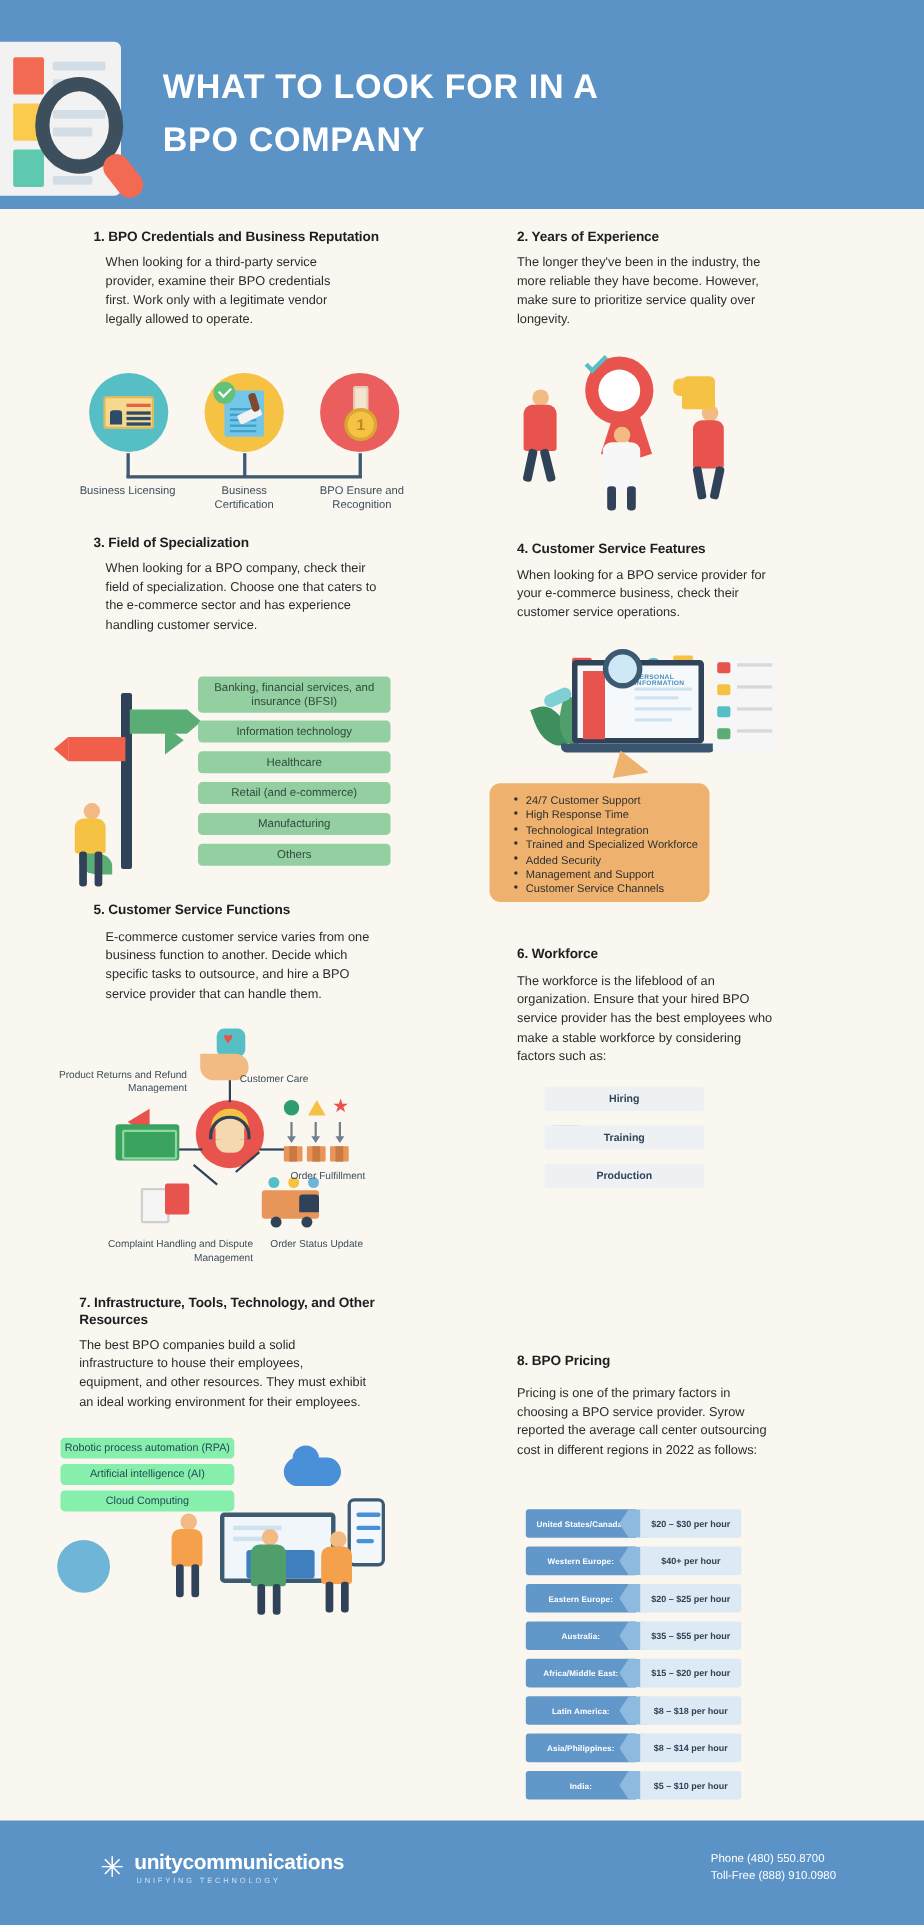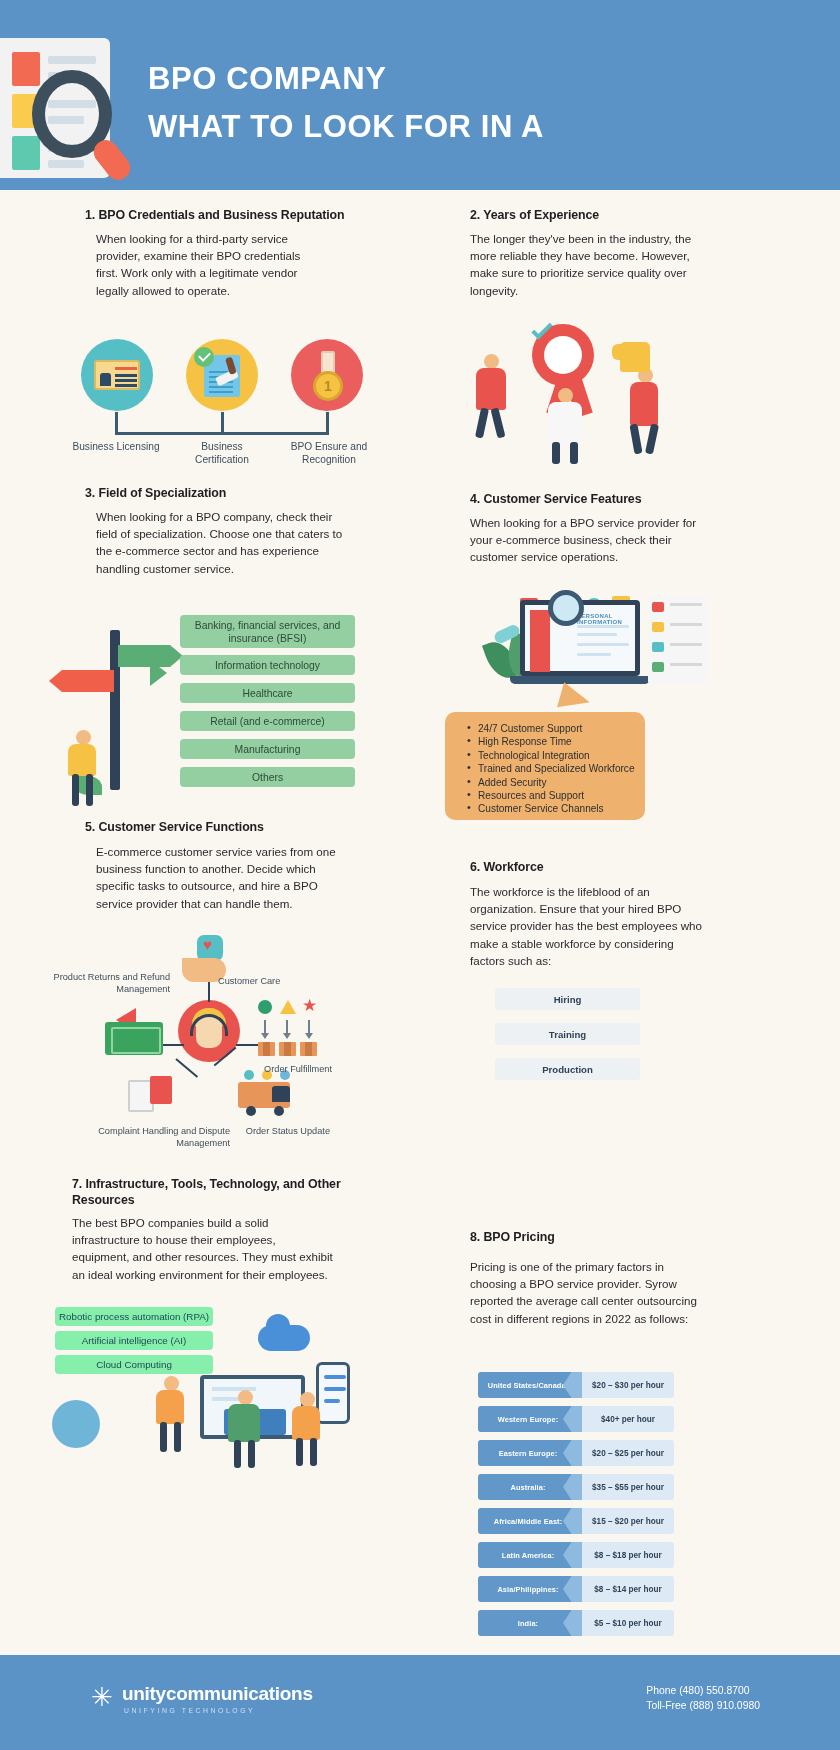--- a/index.html
+++ b/index.html
@@ -403,22 +403,22 @@
       <div class="hd-line l1"></div>
       <div class="hd-line l2"></div>
       <div class="hd-line l3"></div>
       <div class="hd-line l4"></div>
       <div class="hd-line l5"></div>
       <div class="hd-line l6"></div>
     </div>
     <div class="magnifier"></div>
     <div class="mag-handle"></div>
     <div class="header-title">
+      <div>WHAT TO LOOK FOR IN A</div>
       <div>BPO COMPANY</div>
-      <div>WHAT TO LOOK FOR IN A</div>
     </div>
   </div>
 
   <div class="sec-title" style="left:85px; top:208px; width:330px;">1. BPO Credentials and Business Reputation</div>
   <div class="sec-body" style="left:96px; top:230px; width:225px;">When looking for a third-party service provider, examine their BPO credentials first. Work only with a legitimate vendor legally allowed to operate.</div>
 
   <div class="circ teal" style="left:81px; top:339px;">
     <div class="card-ic"></div>
   </div>
   <div class="circ amber" style="left:186px; top:339px;">
@@ -530,21 +530,21 @@
   </div>
 
   <div class="feat-pointer"></div>
   <div class="feat-box">
     <ul>
       <li>24/7 Customer Support</li>
       <li>High Response Time</li>
       <li>Technological Integration</li>
       <li>Trained and Specialized Workforce</li>
       <li>Added Security</li>
-      <li>Resources and Support</li>
+      <li>Management and Support</li>
       <li>Customer Service Channels</li>
     </ul>
   </div>
 
   <div class="sec-title" style="left:85px; top:820px; width:300px;">5. Customer Service Functions</div>
   <div class="sec-body" style="left:96px; top:843px; width:250px;">E-commerce customer service varies from one business function to another. Decide which specific tasks to outsource, and hire a BPO service provider that can handle them.</div>
 
   <div class="gear-heart"></div>
   <div class="hand"></div>
   <div class="cs-center">

